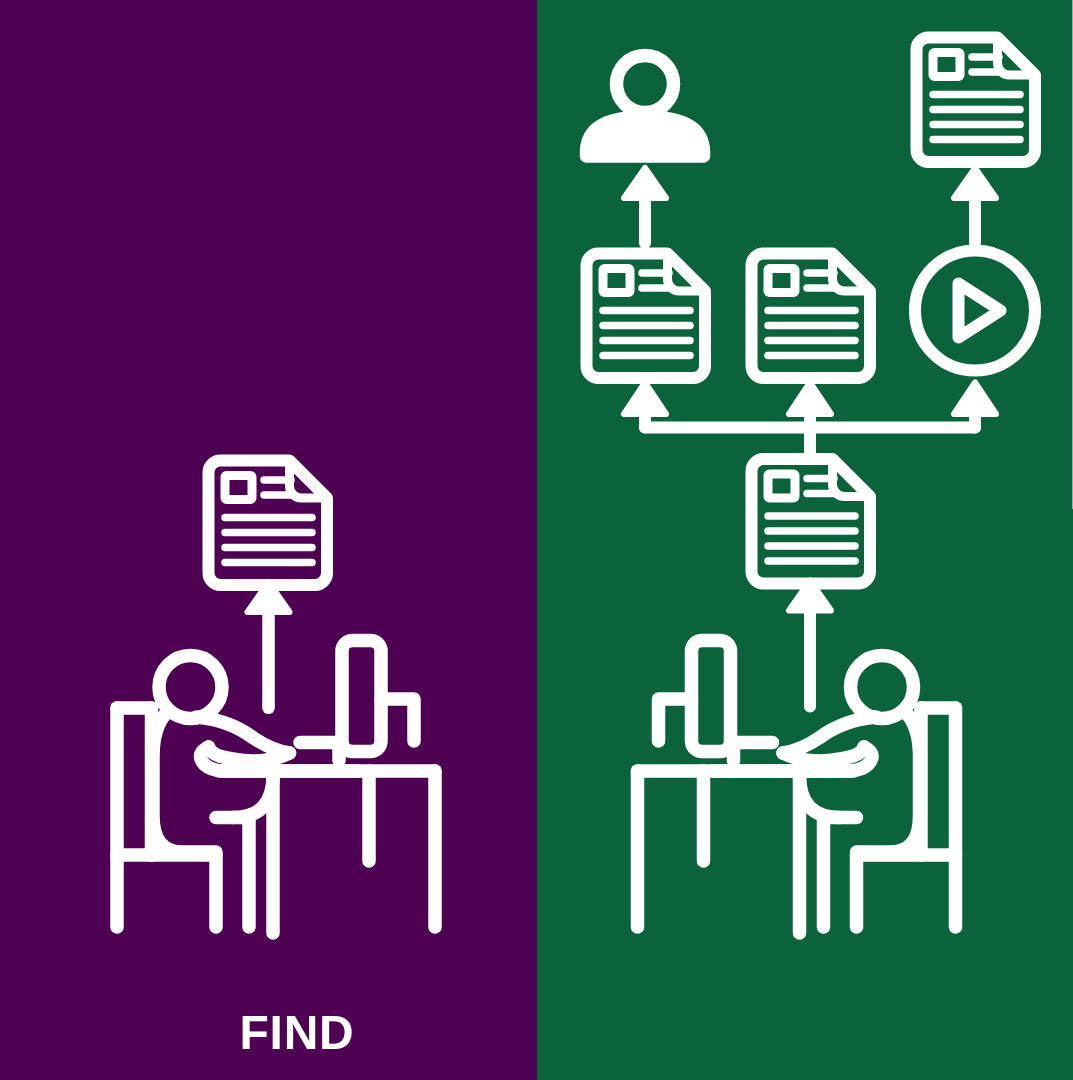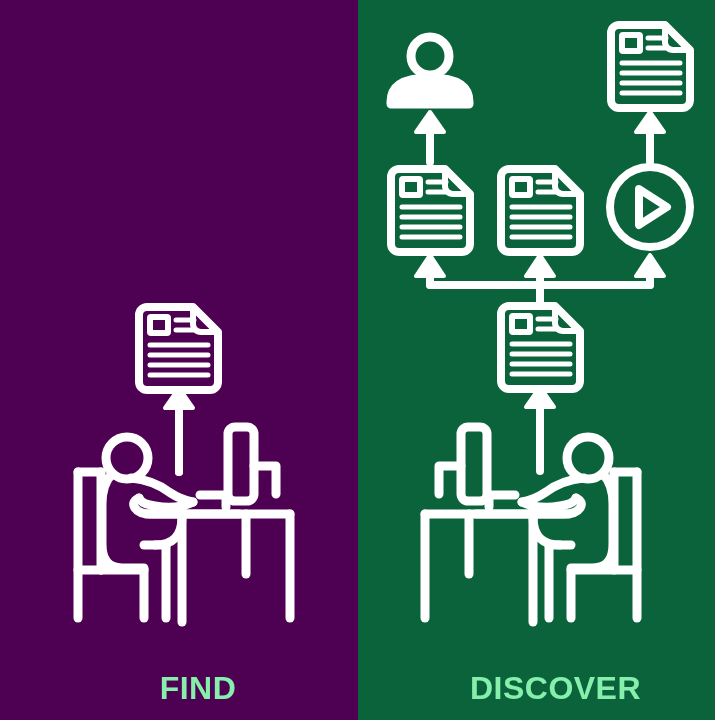--- a/index.html
+++ b/index.html
@@ -32,21 +32,21 @@
     left: 358px;
     width: 357px;
     background: #0A633A;
   }
   .panel-label {
     position: absolute;
     left: 0;
     right: 0;
     bottom: 14px;
     text-align: center;
-    color: #86efac;
+    color: #ffffff;
     font-family: "Liberation Sans", sans-serif;
     font-weight: bold;
     font-size: 46px;
     letter-spacing: 0.5px;
     font-variant: small-caps;
     text-transform: lowercase;
     line-height: 1;
     user-select: none;
     padding-left: 38px;
   }
@@ -205,16 +205,15 @@
         <path d="M139 498 q-8 4 -4 10 q4 6 16 6 h88"></path>
         <path d="M146 514 h144"></path>
         <path d="M290 514 v104"></path>
         <path d="M246 514 v60"></path>
         <path d="M200 495 h26 v12"></path>
         <path d="M228 434 a7 7 0 0 1 7 -7 h12 a7 7 0 0 1 7 7 v60 a7 7 0 0 1 -7 7 h-12 a7 7 0 0 1 -7 -7 z"></path>
         <path d="M254 466 h22 v28"></path>
       </g>
     </svg>
 
-    <div class="panel-label">Discover</div>
   </div>
 
 </div>
 
 </body></html>

